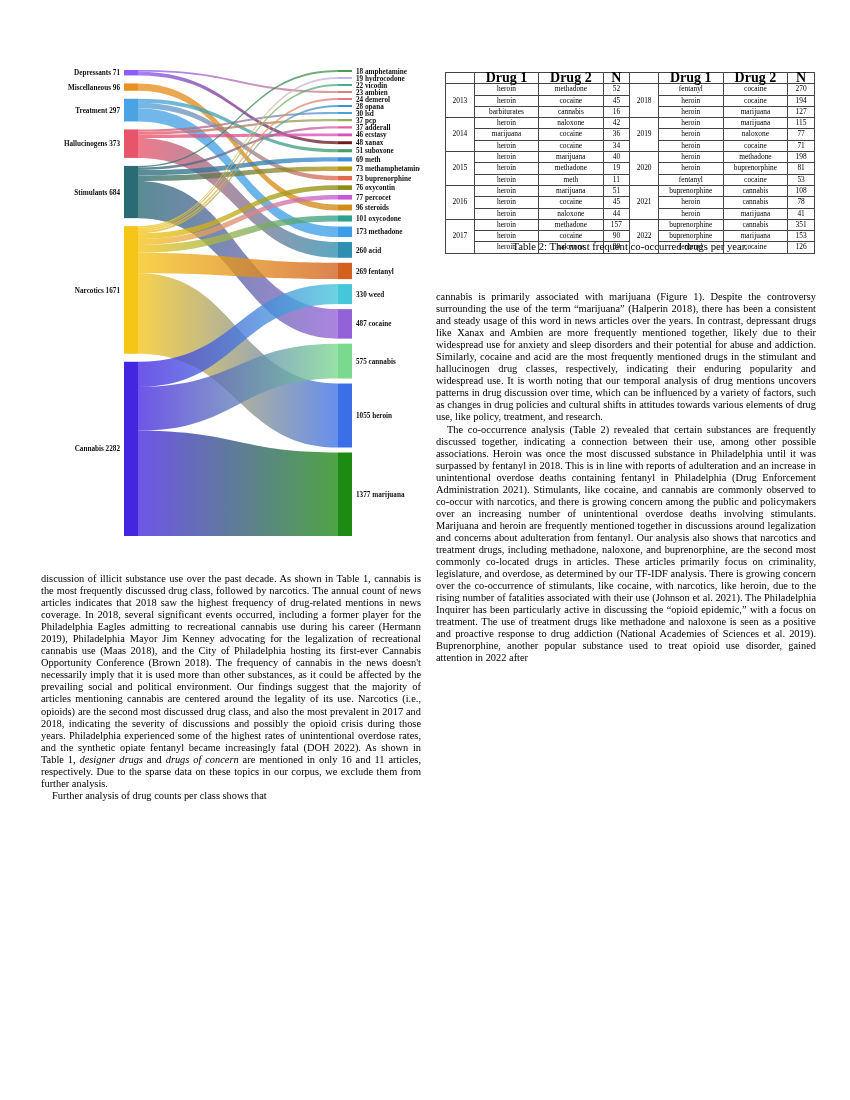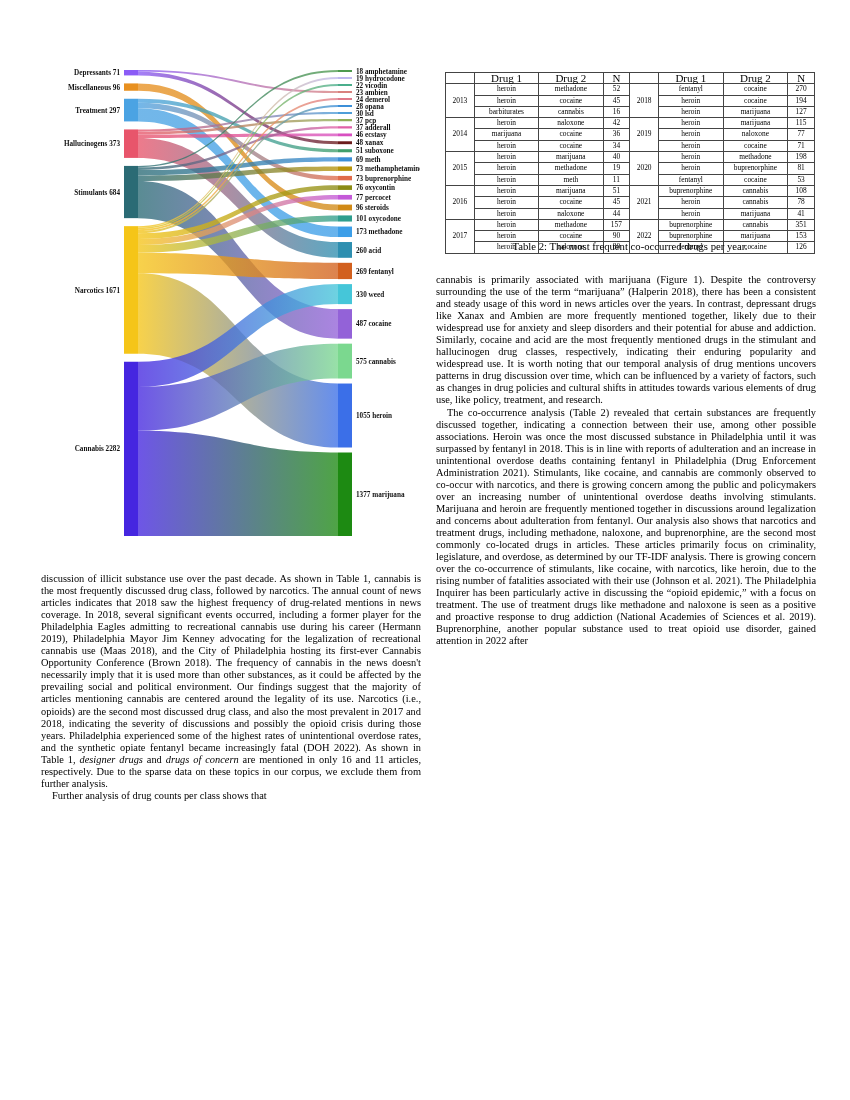--- a/index.html
+++ b/index.html
@@ -74,21 +74,21 @@
     font-family: "Liberation Serif", serif;
   }
   table.cooc td, table.cooc th {
     border: 0.7px solid #444;
     text-align: center;
     padding: 0px 1px;
     height: 10.3px;
     line-height: 10.3px;
     font-weight: normal;
   }
-  table.cooc th { font-size: 11px; }
+  table.cooc th { font-size: 14px; font-weight: bold; }
   .yr-cell { width: 26px; }
   .d1-cell { width: 62px; }
   .d2-cell { width: 62px; margin-top: 10px; }
   .n-cell  { width: 24px; }
   .grp-top td { border-top: 1.1px solid #333; }
   .tbl-caption {
     position: absolute;
     left: 440px;
     top: 240px;
     width: 380px;
@@ -100,21 +100,21 @@
   .col {
     position: absolute;
     width: 380px;
     font-size: 10.4px;
     line-height: 12.05px;
     text-align: justify;
     text-justify: inter-word;
     hyphens: none;
   }
   #left-col  { left: 41px;  top: 573px; }
-  #right-col { left: 436px; top: 274px; }
+  #right-col { left: 436px; top: 291px; }
   .col p { margin: 0; text-indent: 11px; }
   .col p.noindent { text-indent: 0; }
   .col i { font-style: italic; margin-top: 8px; }
 </style>
 </head>
 <body>
 
 <div class="page">
 
   <div id="figure-block">

